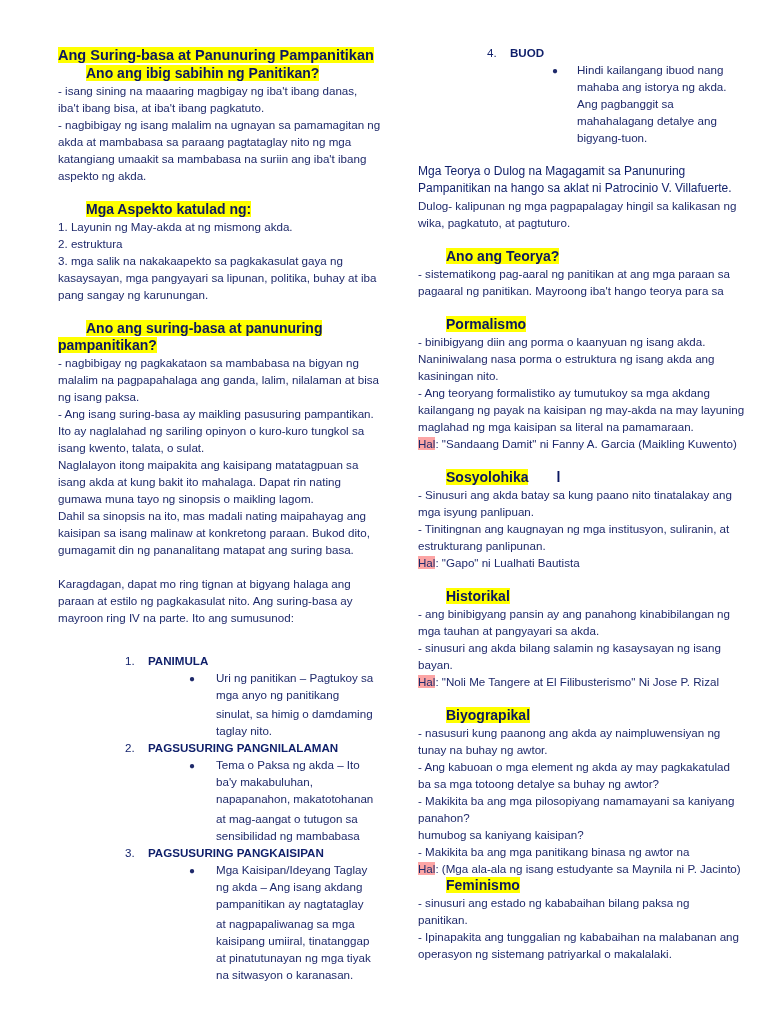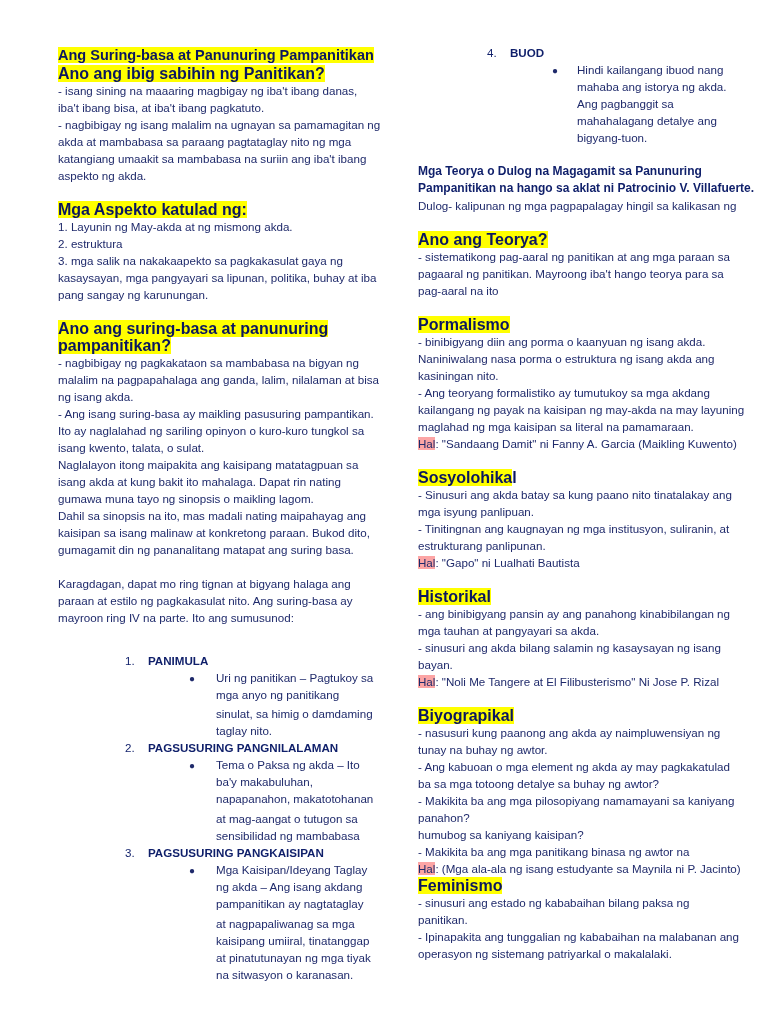--- a/index.html
+++ b/index.html
@@ -7,24 +7,24 @@
     width:768px; height:1024px; background:#ffffff; overflow:hidden; position:relative;
     font-family: "Liberation Sans", "DejaVu Sans", sans-serif;
     color:#1f2a6b; font-size:11.6px;
   }
   .page { position:absolute; left:13px; top:0; width:768px; height:904px; }
   .col { position:absolute; top:44px; }
   .col-left { left:45px; width:325px; }
   .col-right { left:405px; width:350px; }
   .hl { background:#ffff00; color:#0a1660; font-weight:bold; }
   .title { font-size:14.5px; line-height:19px; display:inline; }
-  .sub { font-size:16px; line-height:17px; display:inline; }
+  .sub { font-size:14px; line-height:17px; display:inline;margin-left:28px; }
   .p { line-height:17px; margin:0; }
   .gap { height:17px; }
-  .boldblue { font-weight:bold; color:#0f1f6a; font-size:12px; line-height:17px; margin:0; }
+  .boldblue { font-weight:normal; color:#0f1f6a; font-size:12px; line-height:17px; margin:0; }
   .ol-item { position:relative; line-height:17px; font-weight:bold; font-size:11.6px; color:#0f1f6a; }
   .ol-num { position:absolute; font-weight:normal; }
   .bullet { position:relative; line-height:17px; }
   .bullet-dot { position:absolute; font-size:10px; }
   .hal { background:#fca5a5; }
 </style>
 </head>
 <body>
 
 <div class="page">
@@ -47,21 +47,21 @@
       <p class="p">2. estruktura</p>
       <p class="p">3. mga salik na nakakaapekto sa pagkakasulat gaya ng</p>
       <p class="p">kasaysayan, mga pangyayari sa lipunan, politika, buhay at iba</p>
       <p class="p">pang sangay ng karunungan.</p>
     </div>
     <div class="gap"></div>
     <div><span class="hl sub">Ano ang suring-basa at panunuring pampanitikan?</span></div>
     <div>
       <p class="p">- nagbibigay ng pagkakataon sa mambabasa na bigyan ng</p>
       <p class="p">malalim na pagpapahalaga ang ganda, lalim, nilalaman at bisa</p>
-      <p class="p">ng isang akda.</p>
+      <p class="p">ng isang paksa.</p>
       <p class="p">- Ang isang suring-basa ay maikling pasusuring pampantikan.</p>
       <p class="p">Ito ay naglalahad ng sariling opinyon o kuro-kuro tungkol sa</p>
       <p class="p">isang kwento, talata, o sulat.</p>
       <p class="p">Naglalayon itong maipakita ang kaisipang matatagpuan sa</p>
       <p class="p">isang akda at kung bakit ito mahalaga. Dapat rin nating</p>
       <p class="p">gumawa muna tayo ng sinopsis o maikling lagom.</p>
       <p class="p">Dahil sa sinopsis na ito, mas madali nating maipahayag ang</p>
       <p class="p">kaisipan sa isang malinaw at konkretong paraan. Bukod dito,</p>
       <p class="p">gumagamit din ng pananalitang matapat ang suring basa.</p>
     </div>
@@ -127,27 +127,27 @@
       <p class="p">mahaba ang istorya ng akda.</p>
       <p class="p">Ang pagbanggit sa</p>
       <p class="p">mahahalagang detalye ang</p>
       <p class="p">bigyang-tuon.</p>
     </div>
     <div class="gap"></div>
     <div>
       <p class="boldblue">Mga Teorya o Dulog na Magagamit sa Panunuring</p>
       <p class="boldblue">Pampanitikan na hango sa aklat ni Patrocinio V. Villafuerte.</p>
       <p class="p">Dulog- kalipunan ng mga pagpapalagay hingil sa kalikasan ng</p>
+      <p class="p">wika, pagkatuto, at pagtuturo.</p>
     </div>
     <div class="gap"></div>
     <div><span class="hl sub">Ano ang Teorya?</span></div>
     <div>
       <p class="p">- sistematikong pag-aaral ng panitikan at ang mga paraan sa</p>
       <p class="p">pagaaral ng panitikan. Mayroong iba't hango teorya para sa</p>
-      <p class="p">pag-aaral na ito</p>
     </div>
     <div class="gap"></div>
 
     <div>
       <div><span class="hl sub">Pormalismo</span></div>
       <p class="p">- binibigyang diin ang porma o kaanyuan ng isang akda.</p>
       <p class="p">Naniniwalang nasa porma o estruktura ng isang akda ang</p>
       <p class="p">kasiningan nito.</p>
       <p class="p">- Ang teoryang formalistiko ay tumutukoy sa mga akdang</p>
       <p class="p">kailangang ng payak na kaisipan ng may-akda na may layuning</p>

